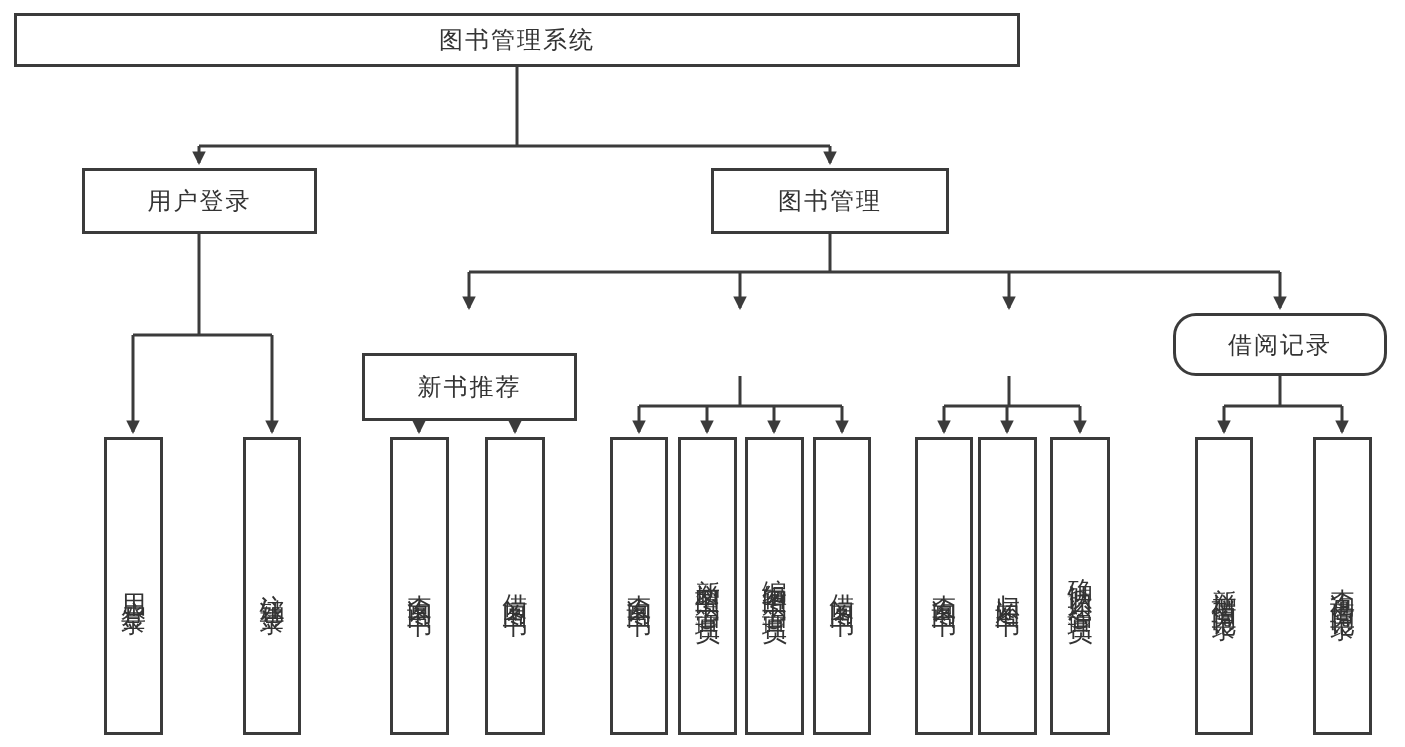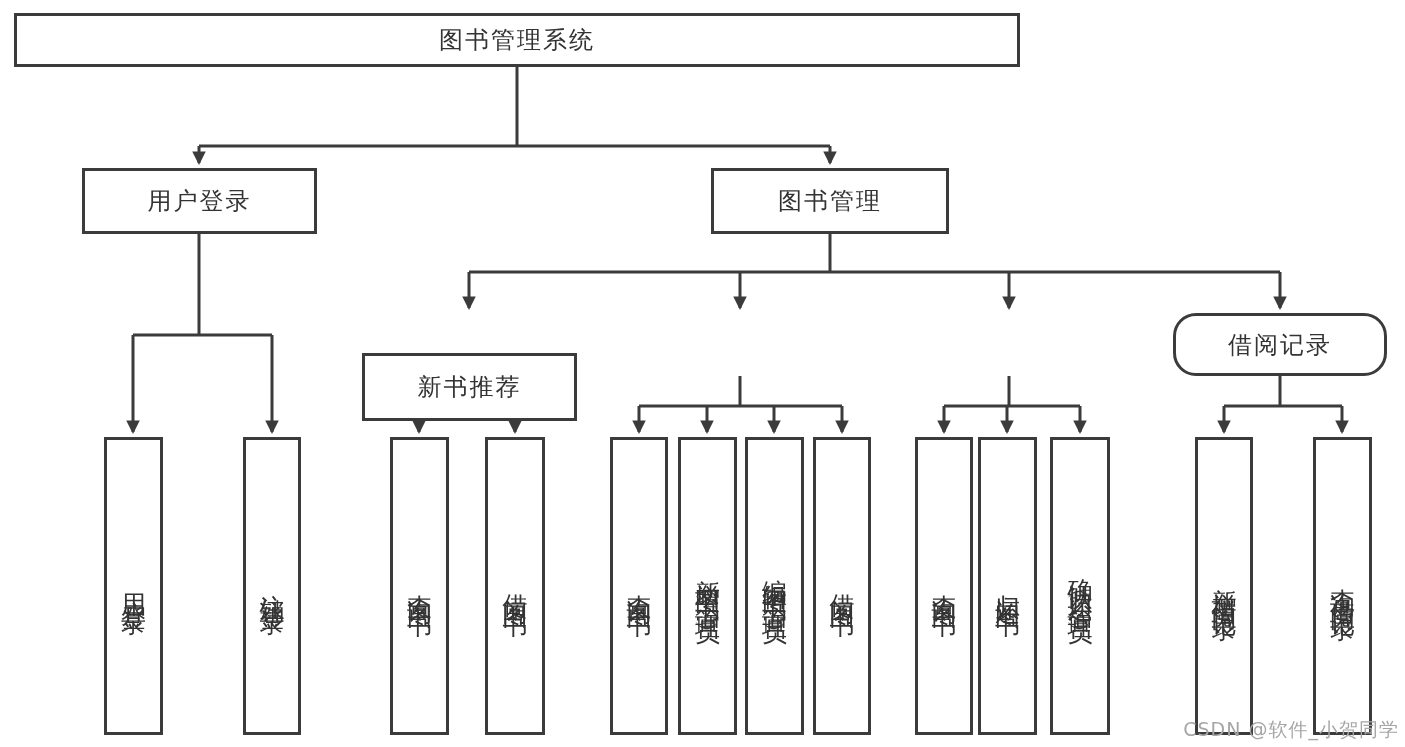--- a/index.html
+++ b/index.html
@@ -147,15 +147,14 @@
     <span>确认归还（管理员）</span>
   </div>
 
   <div class="node vnode" style="left:1195px;top:437px;width:58px;height:298px;">
     <span>新增借阅记录</span>
   </div>
   <div class="node vnode" style="left:1313px;top:437px;width:59px;height:298px;">
     <span>查询借阅记录</span>
   </div>
 
-  <div class="watermark">CSDN @软件_小贺同学</div>
 
 </div>
 
 </body></html>

